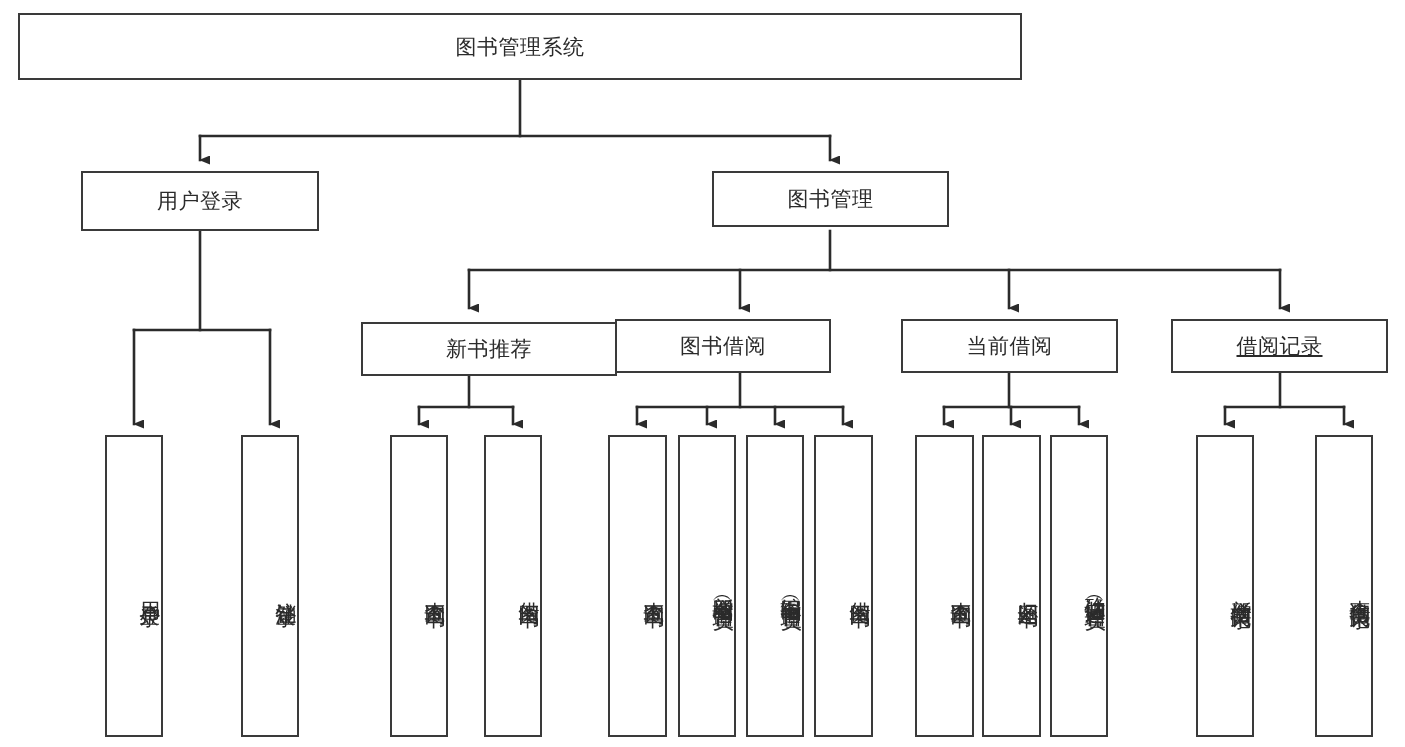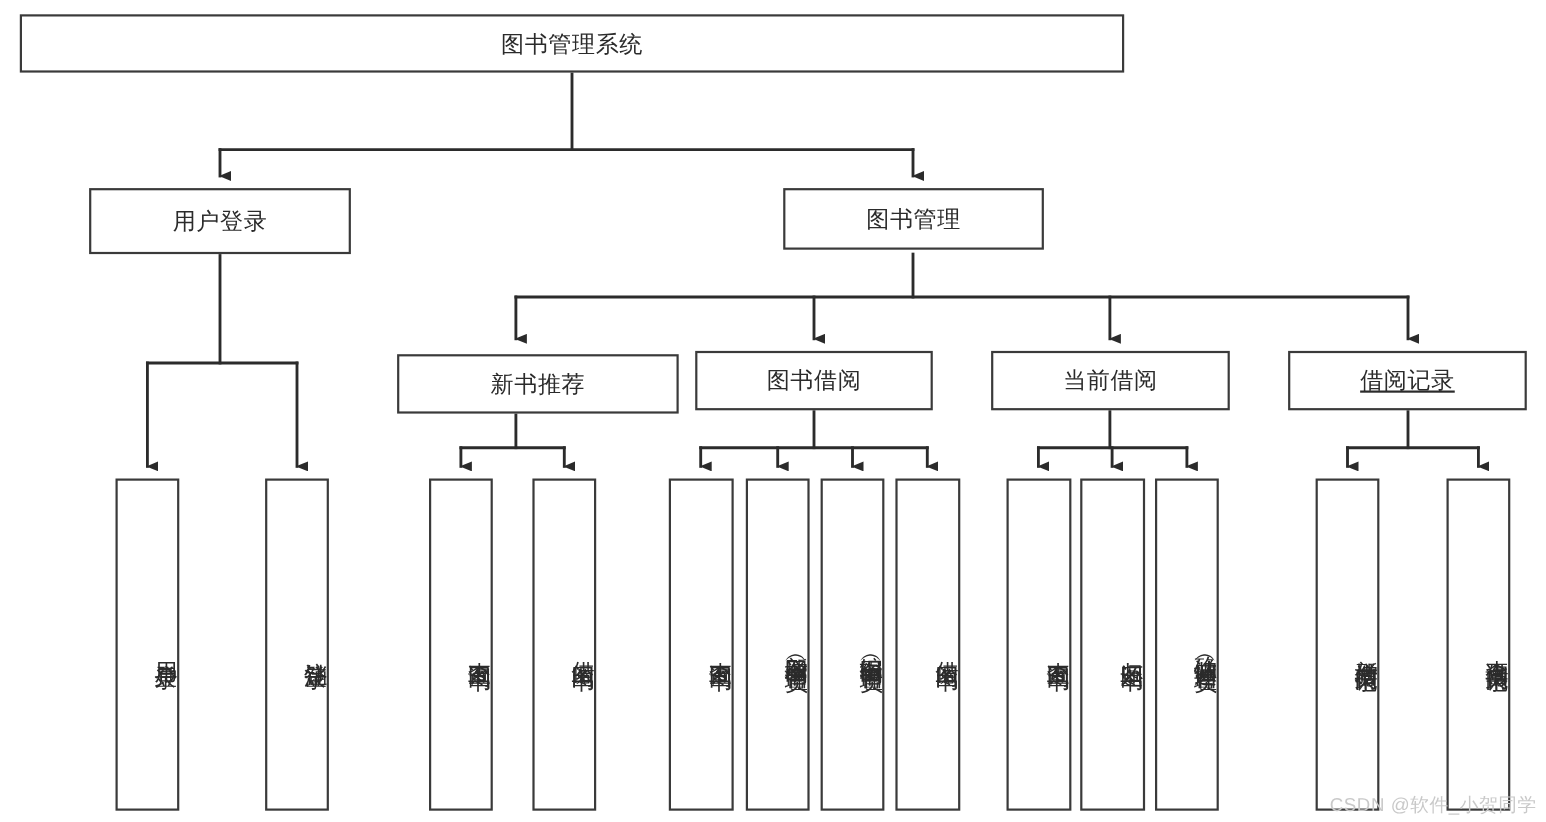--- a/index.html
+++ b/index.html
@@ -107,33 +107,33 @@
         <line x1="1011" y1="407" x2="1011" y2="424" marker-end="url(#arrowhead)"></line>
         <line x1="1079" y1="407" x2="1079" y2="424" marker-end="url(#arrowhead)"></line>
         <line x1="1280" y1="373" x2="1280" y2="407"></line>
         <line x1="1225" y1="407" x2="1344" y2="407"></line>
         <line x1="1225" y1="407" x2="1225" y2="424" marker-end="url(#arrowhead)"></line>
         <line x1="1344" y1="407" x2="1344" y2="424" marker-end="url(#arrowhead)"></line>
       </g>
   </svg>
 
   <div id="node-layer">
-      <div class="node horiz" style="left: 18px; top: 13px; width: 1004px; height: 53px;">
+      <div class="node horiz" style="left: 18px; top: 13px; width: 1004px; height: 67px;">
         <span class="htext">图书管理系统</span>
       </div>
       <div class="node horiz" style="left: 81px; top: 171px; width: 238px; height: 60px;">
         <span class="htext">用户登录</span>
       </div>
       <div class="node horiz" style="left: 712px; top: 171px; width: 237px; height: 56px;">
         <span class="htext">图书管理</span>
       </div>
       <div class="node horiz" style="left: 361px; top: 322px; width: 256px; height: 54px;">
         <span class="htext">新书推荐</span>
       </div>
-      <div class="node horiz" style="left: 632px; top: 319px; width: 216px; height: 54px;">
+      <div class="node horiz" style="left: 615px; top: 319px; width: 216px; height: 54px;">
         <span class="htext">图书借阅</span>
       </div>
       <div class="node horiz" style="left: 901px; top: 319px; width: 217px; height: 54px; text-align: right;">
         <span class="htext">当前借阅</span>
       </div>
       <div class="node horiz" style="left: 1171px; top: 319px; width: 217px; height: 54px; text-decoration: underline;">
         <span class="htext">借阅记录</span>
       </div>
       <div class="node vert" style="left: 105px; top: 435px; width: 58px; height: 302px;">
         <span class="vtext">用户登录</span>
@@ -169,14 +169,13 @@
         <span class="vtext">确认归还（管理员）</span>
       </div>
       <div class="node vert" style="left: 1196px; top: 435px; width: 58px; height: 302px;">
         <span class="vtext">新增借阅记录</span>
       </div>
       <div class="node vert" style="left: 1315px; top: 435px; width: 58px; height: 302px;">
         <span class="vtext">查询借阅记录</span>
       </div>
     </div>
 
-  <div class="watermark">CSDN @软件_小贺同学</div>
 </div>
 
 </body></html>

